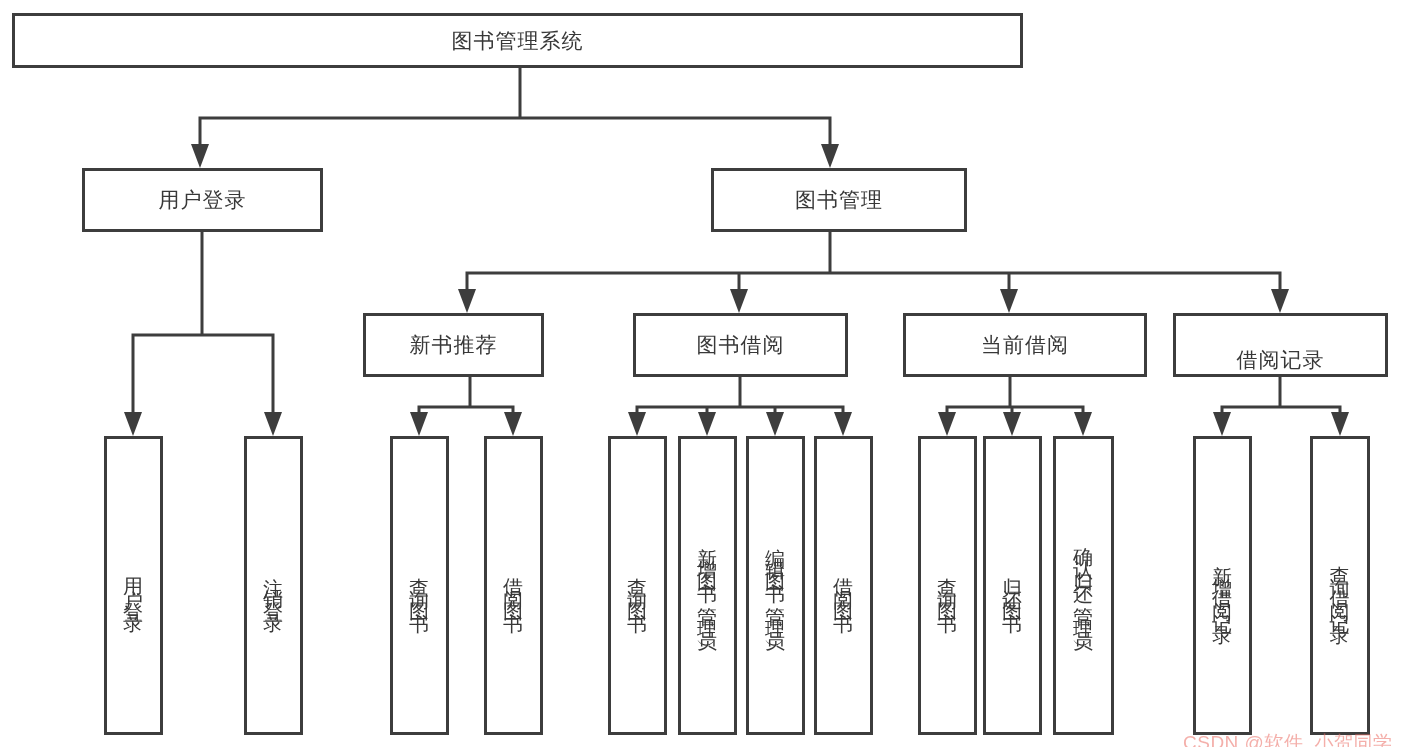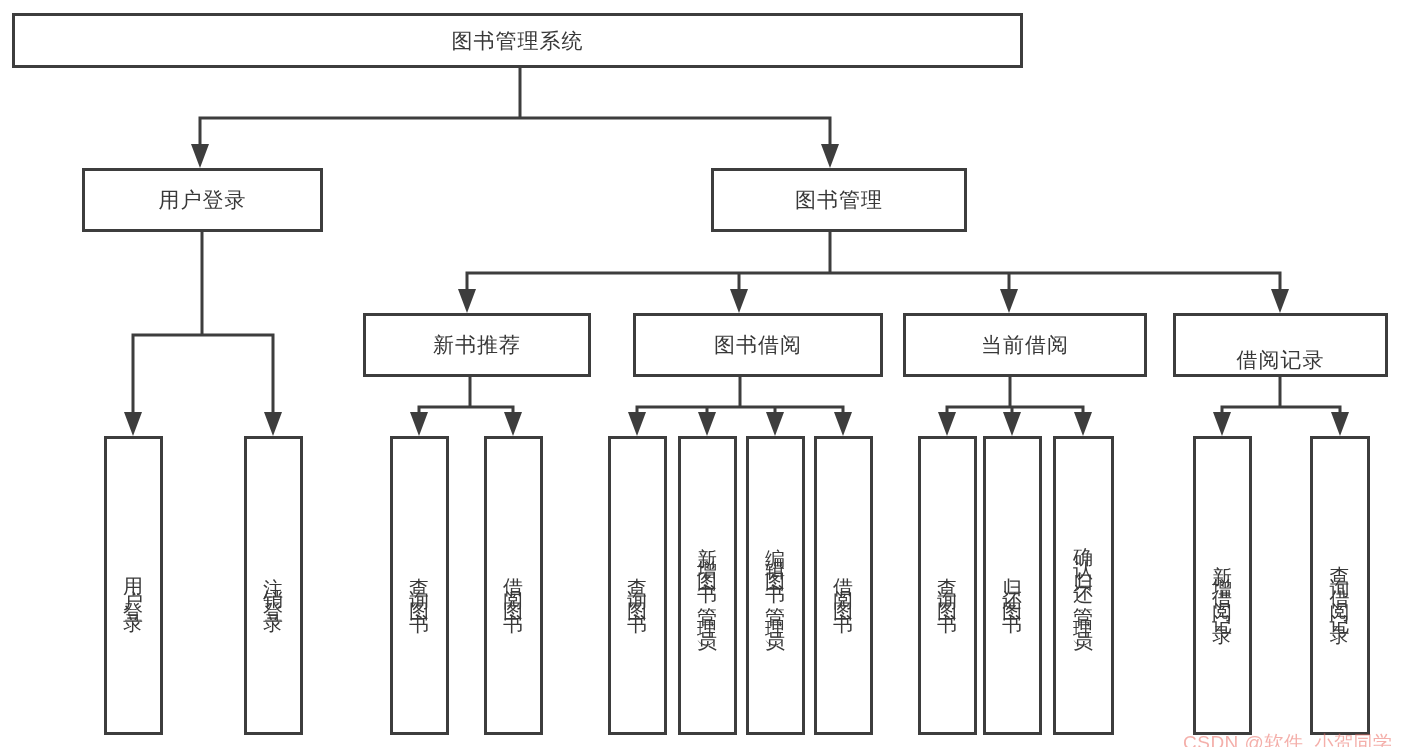--- a/index.html
+++ b/index.html
@@ -115,24 +115,24 @@
     <span>图书管理系统</span>
   </div>
 
   <div class="node h" style="left:82px; top:168px; width:241px; height:64px;">
     <span>用户登录</span>
   </div>
   <div class="node h" style="left:711px; top:168px; width:256px; height:64px;">
     <span>图书管理</span>
   </div>
 
-  <div class="node h" style="left:363px; top:313px; width:228px; height:64px;">
+  <div class="node h" style="left:363px; top:313px; width:181px; height:64px;">
     <span>新书推荐</span>
   </div>
-  <div class="node h" style="left:633px; top:313px; width:250px; height:64px;">
+  <div class="node h" style="left:633px; top:313px; width:215px; height:64px;">
     <span>图书借阅</span>
   </div>
   <div class="node h" style="left:903px; top:313px; width:244px; height:64px;">
     <span>当前借阅</span>
   </div>
   <div class="node h" style="left:1173px; top:313px; width:215px; height:64px;align-items:flex-end;">
     <span>借阅记录</span>
   </div>
 
   <div class="node v" style="left:104px; top:436px; width:59px; height:299px;">

